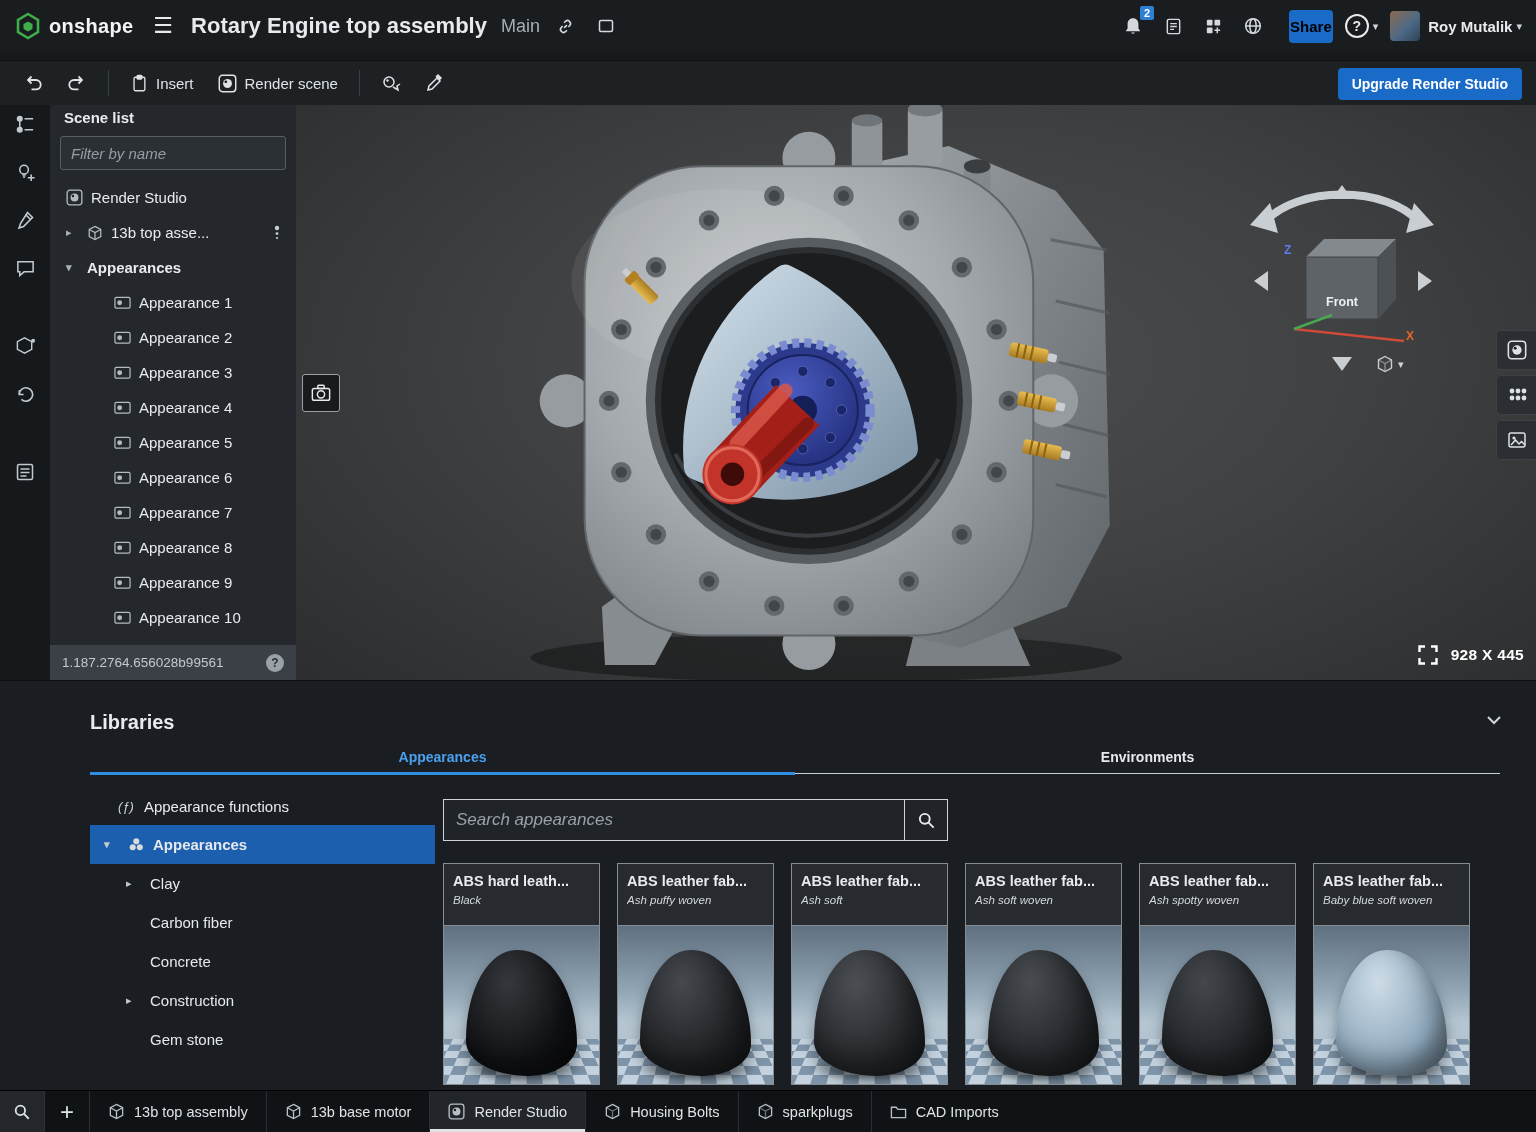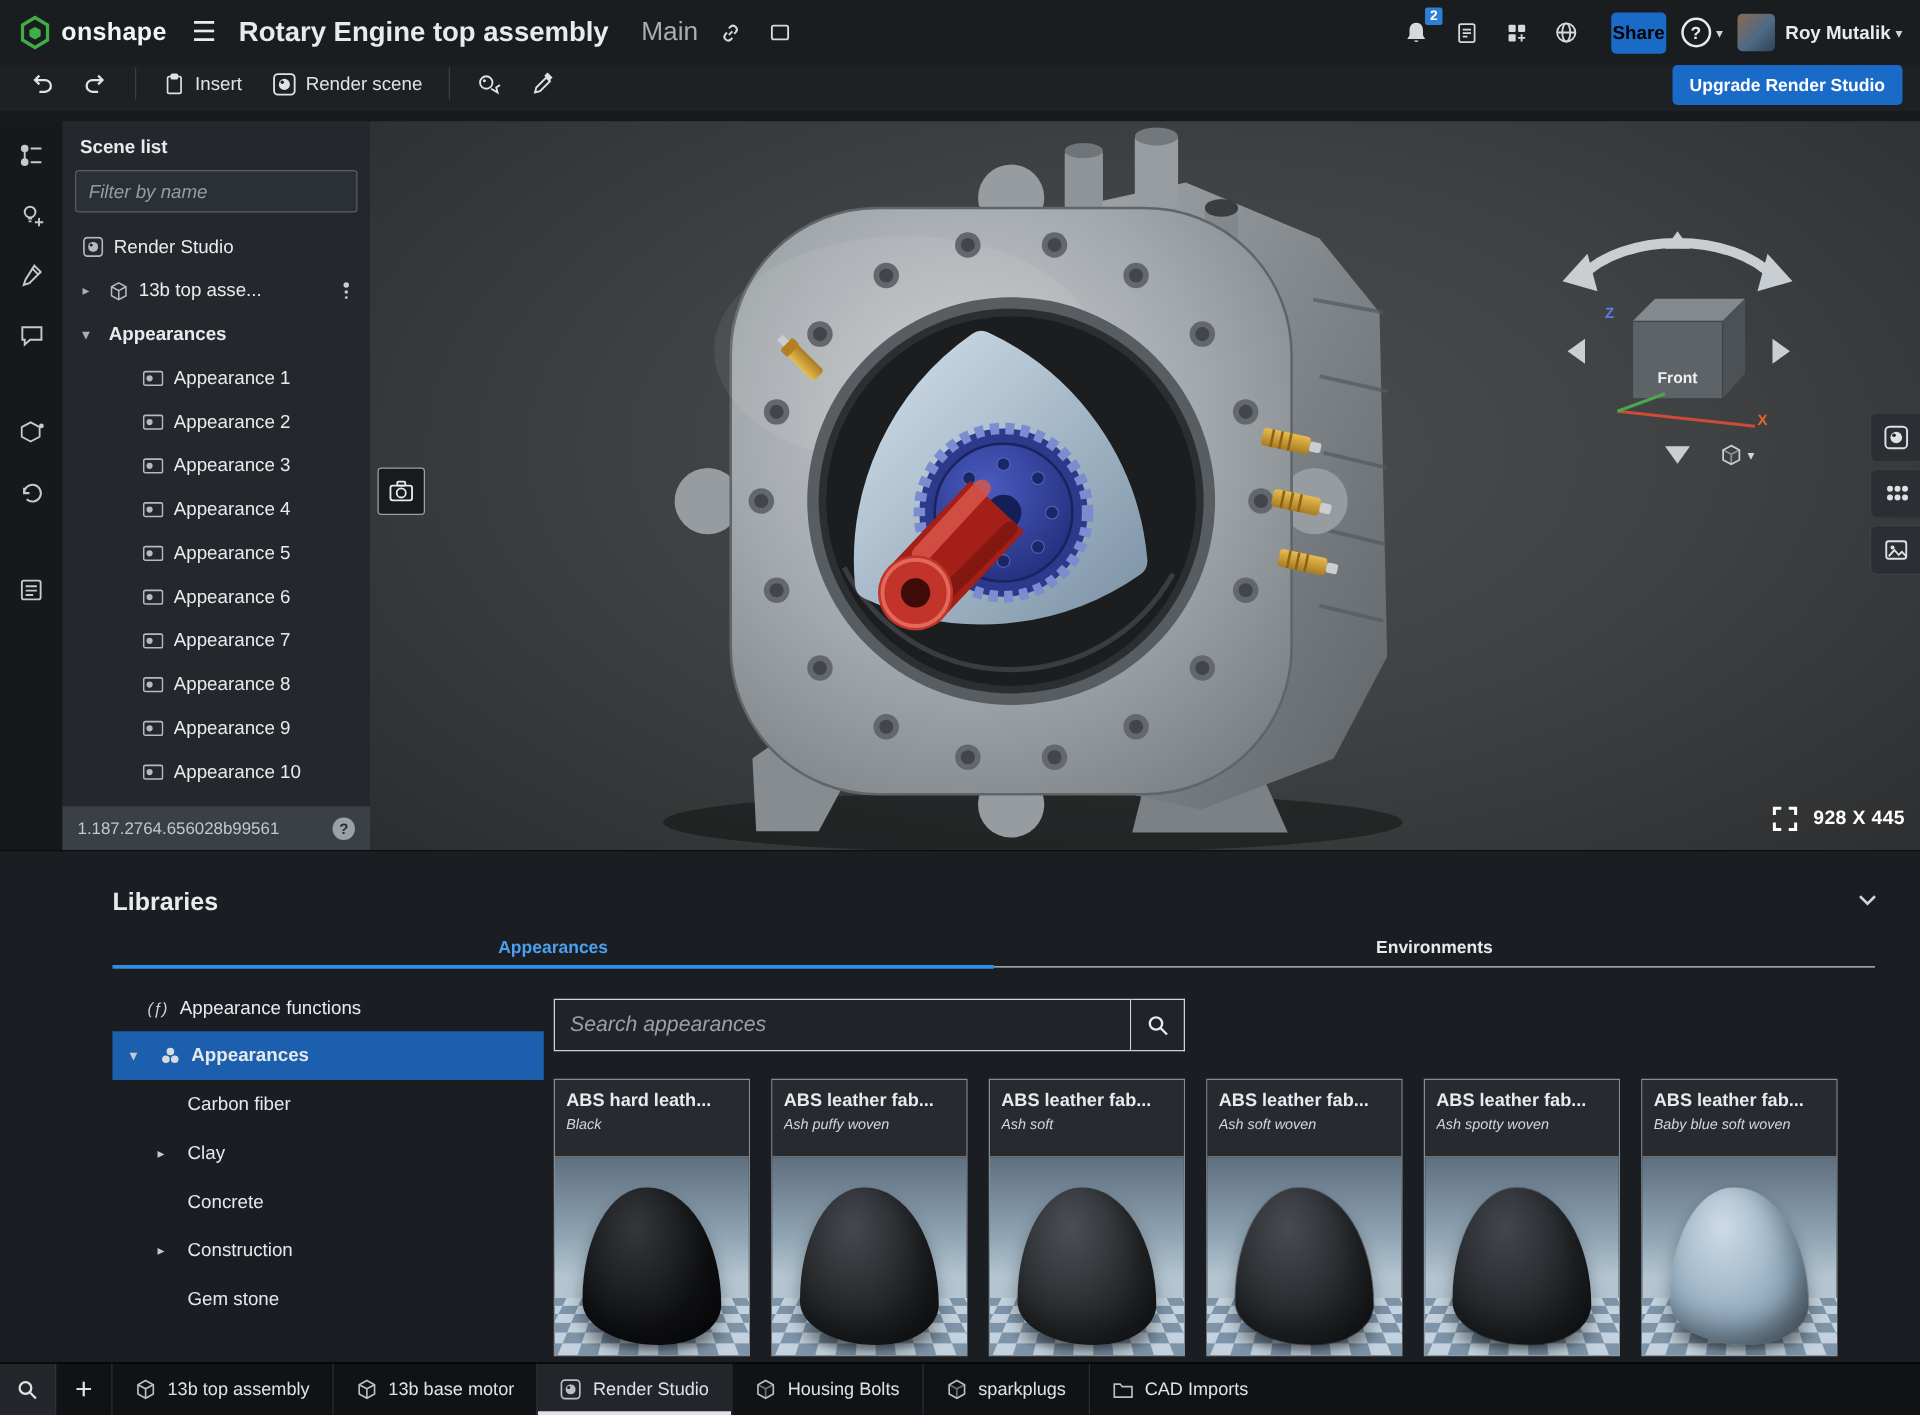--- a/index.html
+++ b/index.html
@@ -7,33 +7,33 @@
   body { font-family:"Liberation Sans", sans-serif; background:#17191c; color:#e8eaed; position:relative; }
   svg { display:block; }
   .caret::after { content:"▾"; font-size:11px; color:#cfd4d8; margin-left:4px; }
 
   
   .topbar { position:absolute; top:0; left:0; right:0; height:52px; background:#191d20; display:flex; align-items:center; padding:0 14px; gap:12px; z-index:40; }
   .logo { display:flex; align-items:center; gap:7px; }
   .logo-text { font-size:20px; font-weight:600; letter-spacing:.3px; color:#f2f4f6; }
   .hamburger { font-size:22px; color:#e8eaed; margin-left:8px; cursor:pointer; line-height:1; }
   .doc-title { font-size:22px; font-weight:700; margin-left:6px; white-space:nowrap; }
-  .workspace { font-size:21px; color:#a6adb4; margin-left:14px; }
+  .workspace { font-size:18px; color:#a6adb4; margin-left:2px; }
   .hicon { color:#d5d9dd; display:grid; place-items:center; width:28px; height:28px; cursor:pointer; }
   .spacer { flex:1; }
   .bell-wrap { position:relative; }
   .badge { position:absolute; top:-6px; right:-7px; background:#2d7fd6; color:#fff; font-size:11px; font-weight:700; padding:1px 4px; border-radius:2px; }
   .share-btn { background:#1a6bc7; color:#000000; border:none; font-family:inherit; font-size:15px; font-weight:700; padding:8px 1px; border-radius:4px; cursor:pointer; margin-left:10px; }
   .help-circle { width:24px; height:24px; border:2px solid #e8eaed; border-radius:50%; display:grid; place-items:center; font-size:14px; font-weight:700; color:#e8eaed; }
   .help-wrap, .user-wrap { display:flex; align-items:center; cursor:pointer; }
   .avatar { width:30px; height:30px; border-radius:4px; background:linear-gradient(135deg,#8a6a4f 0%,#4e6a86 55%,#2e4258 100%); margin-right:8px; }
   .user-name { font-size:15px; font-weight:600; }
 
   
-  .toolbar { position:absolute; top:44px; left:0; right:0; height:45px; background:#1d2124; border-top:1px solid #0d0f11; display:flex; align-items:center; padding:0 14px; gap:6px; z-index:39; }
+  .toolbar { position:absolute; top:60px; left:0; right:0; height:45px; background:#1d2124; border-top:1px solid #0d0f11; display:flex; align-items:center; padding:0 14px; gap:6px; z-index:39; }
   .tbtn { display:flex; align-items:center; gap:8px; color:#dfe3e6; background:none; border:none; font-family:inherit; font-size:15px; padding:6px 9px; border-radius:3px; cursor:pointer; }
   .tb-sep { width:1px; height:26px; background:#3a3f44; margin:0 6px; }
   .upgrade-btn { position:absolute; right:14px; top:7px; background:#1a6bc7; color:#fff; border:none; font-family:inherit; font-size:14px; font-weight:700; padding:8px 14px; border-radius:4px; cursor:pointer; }
 
   
   .main { position:absolute; top:97px; left:0; right:0; height:583px; display:flex; }
   .rail { width:50px; background:#16191c; display:flex; flex-direction:column; align-items:center; padding-top:10px; gap:14px; }
   .rail-btn { width:40px; height:34px; display:grid; place-items:center; color:#c3c9cf; cursor:pointer; border-radius:3px; }
   .rail-gap { height:16px; }
 
@@ -679,28 +679,28 @@
       <div class="tree-row selected">
           <span class="tree-chevron chev-down"></span>
           <span class="tree-icon">
             <svg width="17" height="17">
               <use href="#i-cluster" width="17" height="17"></use>
             </svg>
           </span>
           <span class="tree-label">Appearances</span>
         </div>
         <div class="tree-row lvl1">
+          <span class="tree-chevron chev-right"></span>
+
+          <span class="tree-label">Clay</span>
+        </div>
+        <div class="tree-row lvl1">
           <span class="tree-chevron chev-none"></span>
 
           <span class="tree-label">Carbon fiber</span>
-        </div>
-        <div class="tree-row lvl1">
-          <span class="tree-chevron chev-right"></span>
-
-          <span class="tree-label">Clay</span>
         </div>
         <div class="tree-row lvl1">
           <span class="tree-chevron chev-none"></span>
 
           <span class="tree-label">Concrete</span>
         </div>
         <div class="tree-row lvl1">
           <span class="tree-chevron chev-right"></span>
 
           <span class="tree-label">Construction</span>

